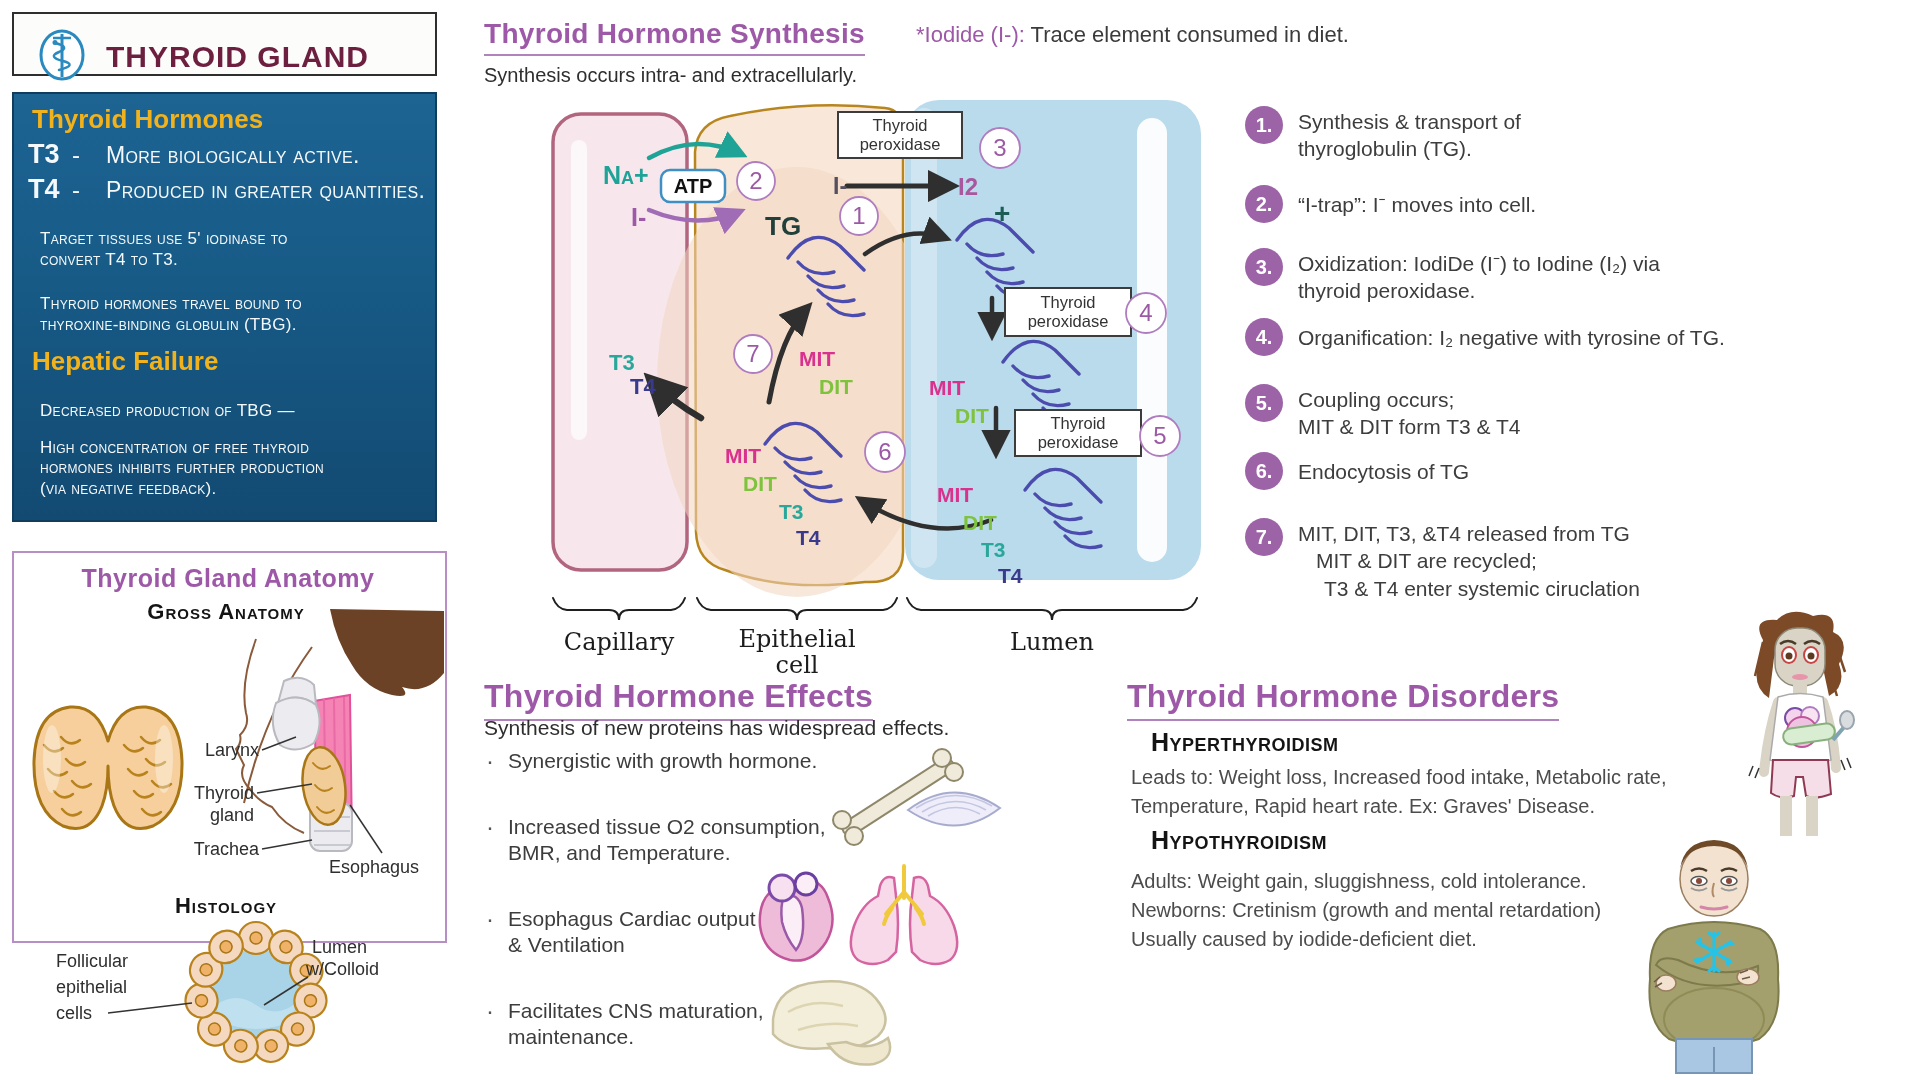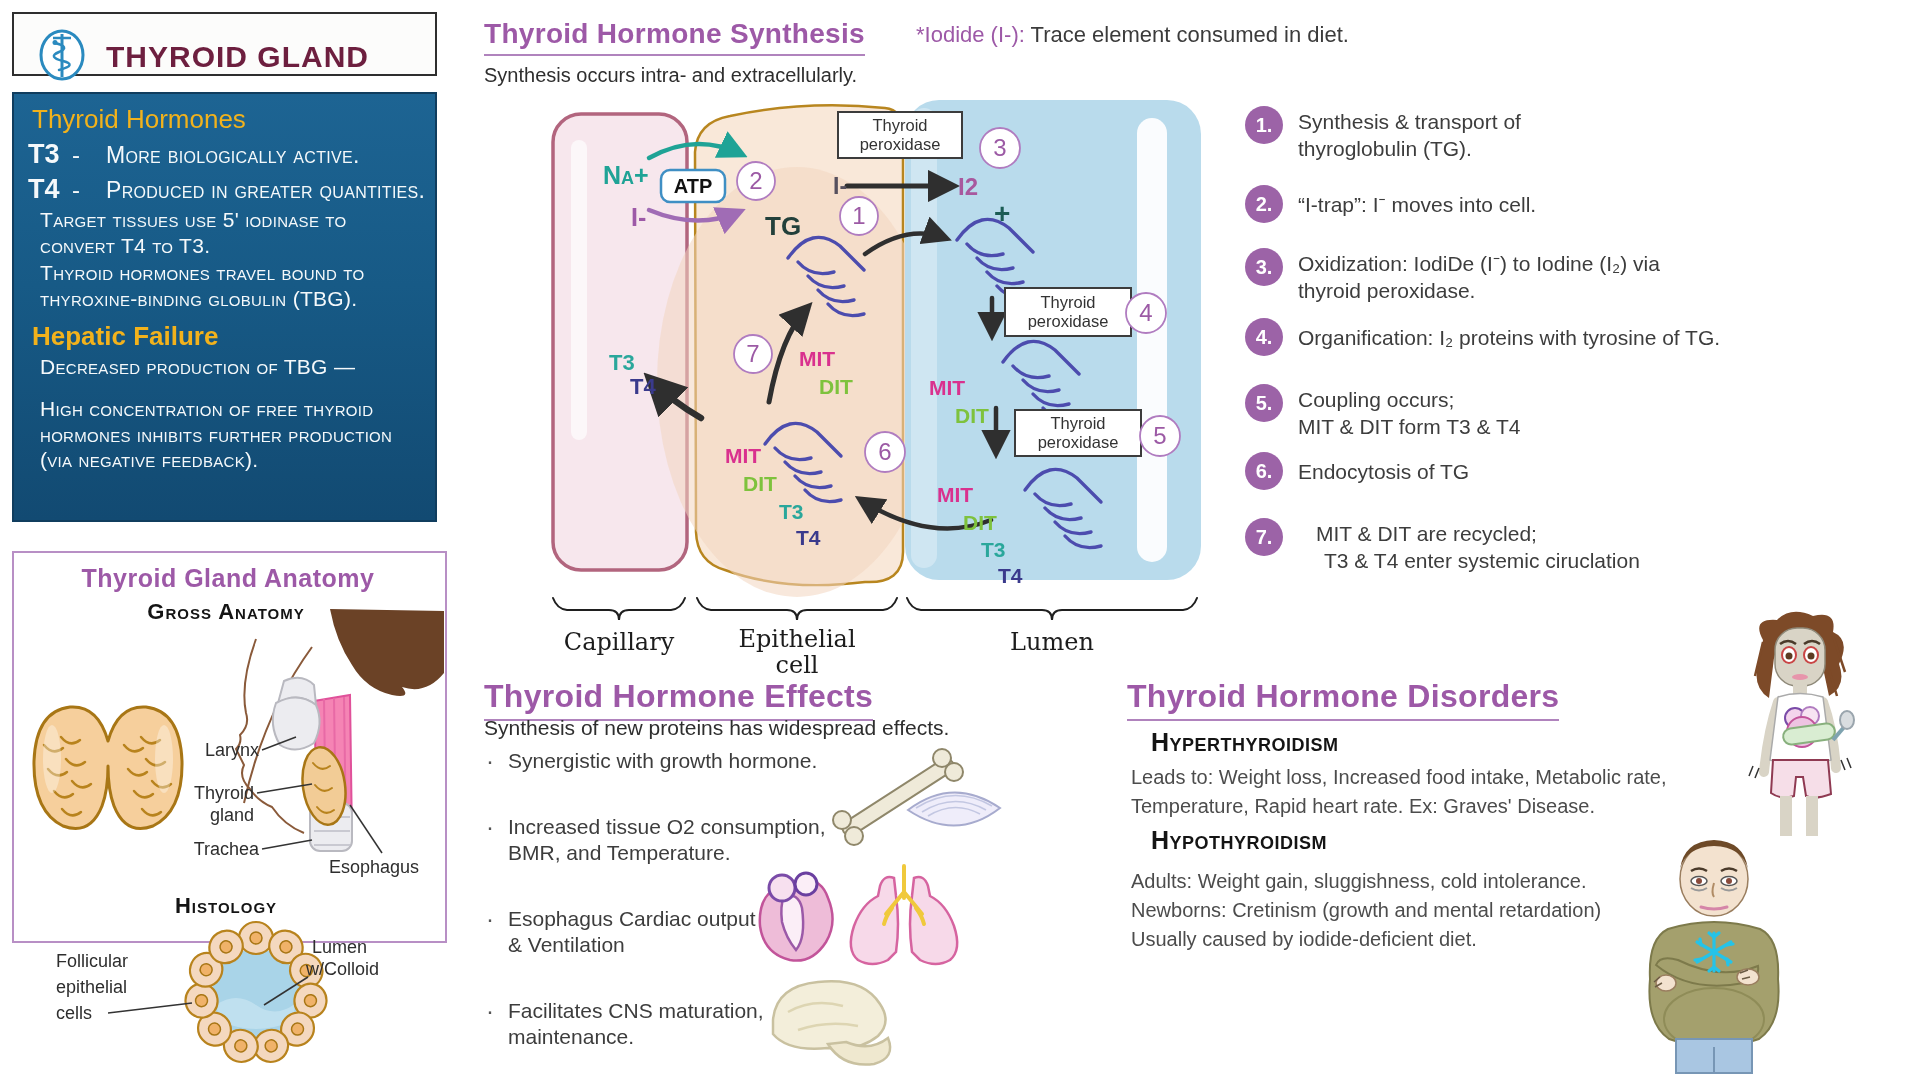--- a/index.html
+++ b/index.html
@@ -9,27 +9,27 @@
   .sc{font-variant:small-caps;}
 
   
   .brand-box{left:12px;top:12px;width:425px;height:64px;background:#fcfcfb;border:2px solid #2e2e2e;box-sizing:border-box;}
   .brand-title{position:absolute;left:92px;top:26px;font-size:30px;font-weight:700;color:#6d1f3f;letter-spacing:1px;}
   .brand-icon{position:absolute;left:24px;top:14px;}
 
   
   .hormones{left:12px;top:92px;width:425px;height:430px;box-sizing:border-box;border:2px solid #103d5e;
             background:linear-gradient(180deg,#1d6493 0%,#175a86 45%,#124a72 100%);color:#f5f9fb;}
-  .hp-head{margin:10px 0 0 18px;font-size:26px;font-weight:400;color:#f2b21c;}
+  .hp-head{margin:10px 0 0 18px;font-size:26px;font-weight:700;color:#f2b21c;}
   .hp-head2{margin:10px 0 0 18px;font-size:26px;font-weight:700;color:#f2b21c;}
   .hp-row{display:flex;align-items:baseline;margin:4px 0 0 14px;}
   .hp-lab{font-size:27px;font-weight:600;width:44px;}
   .hp-dash{font-size:24px;width:34px;}
   .hp-txt{font-size:23px;font-variant:small-caps;letter-spacing:.3px;}
-  .hp-note{margin:2px 0 0 26px;font-size:21px;font-variant:small-caps;letter-spacing:.3px;line-height:1.22;}
+  .hp-note{margin:24px 0 0 26px;font-size:17px;font-variant:small-caps;letter-spacing:.3px;line-height:1.22;}
   .hp-note div{white-space:nowrap;}
 
   
   .anatomy-box{left:12px;top:551px;width:435px;height:392px;box-sizing:border-box;border:2px solid #b88fc5;background:#fff;}
 
   
   .sec-head{font-size:28px;font-weight:700;color:#9d59a7;border-bottom:2px solid #b083bd;padding-bottom:4px;display:inline-block;letter-spacing:.3px;}
   .sec-head.small{font-size:32px;}
   .syn-note{font-size:22px;color:#3b3b3b;}
   .syn-note .purple{color:#9d59a7;}
@@ -372,39 +372,40 @@
     <div class="step" style="left:1245px;top:248px;">
       <div class="step-num">3.</div>
       <div class="step-text">
           <div>Oxidization: IodiDe (I⁻) to Iodine (I₂) via</div>
           <div>thyroid peroxidase.</div>
         </div>
     </div>
     <div class="step scenter" style="left:1245px;top:318px;">
       <div class="step-num">4.</div>
       <div class="step-text">
-          <div>Organification: I₂ proteins with tyrosine of TG.</div>
+          <div>Organification: I₂ negative with tyrosine of TG.</div>
         </div>
     </div>
     <div class="step" style="left:1245px;top:384px;">
       <div class="step-num">5.</div>
       <div class="step-text">
           <div>Coupling occurs;</div>
           <div>MIT &amp; DIT  form T3 &amp; T4</div>
         </div>
     </div>
     <div class="step scenter" style="left:1245px;top:452px;">
       <div class="step-num">6.</div>
       <div class="step-text">
           <div>Endocytosis of TG</div>
         </div>
     </div>
     <div class="step" style="left:1245px;top:518px;">
       <div class="step-num">7.</div>
       <div class="step-text">
+        <div>MIT, DIT, T3, &amp;T4 released from TG</div>
         <div class="ind1">MIT &amp; DIT are recycled;</div>
         <div class="ind2">T3 &amp; T4 enter systemic ciruclation</div>
       </div>
     </div>
   </div>
 
   <div class="abs sec-head small" style="left:484px;top:678px;">Thyroid Hormone Effects</div>
   <div class="abs" style="left:484px;top:716px;font-size:21px;color:#2e2e2e;">Synthesis of new proteins has widespread effects.</div>
 
   <div class="bullet" style="left:486px;top:748px;">

